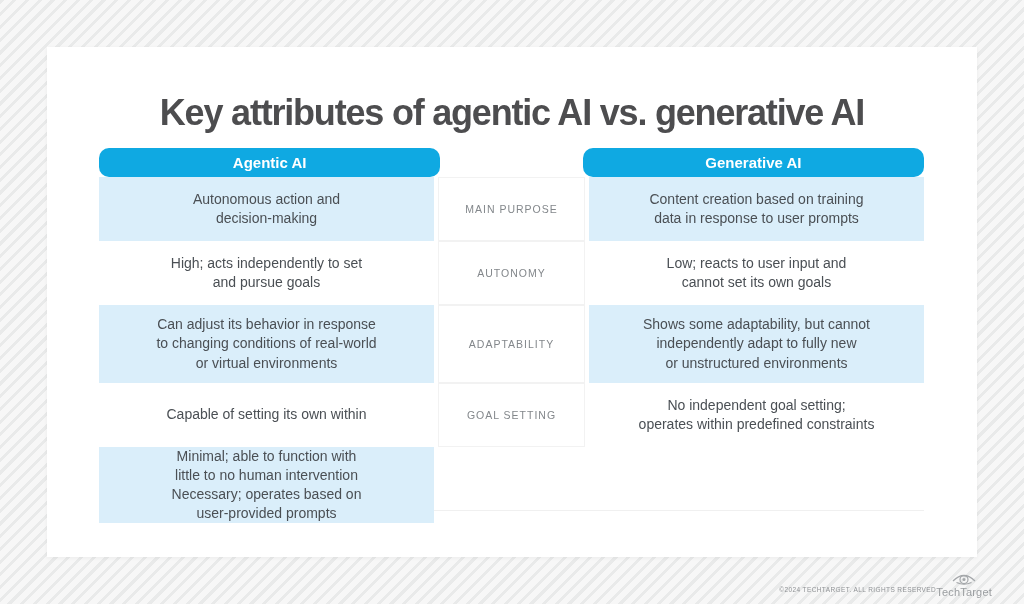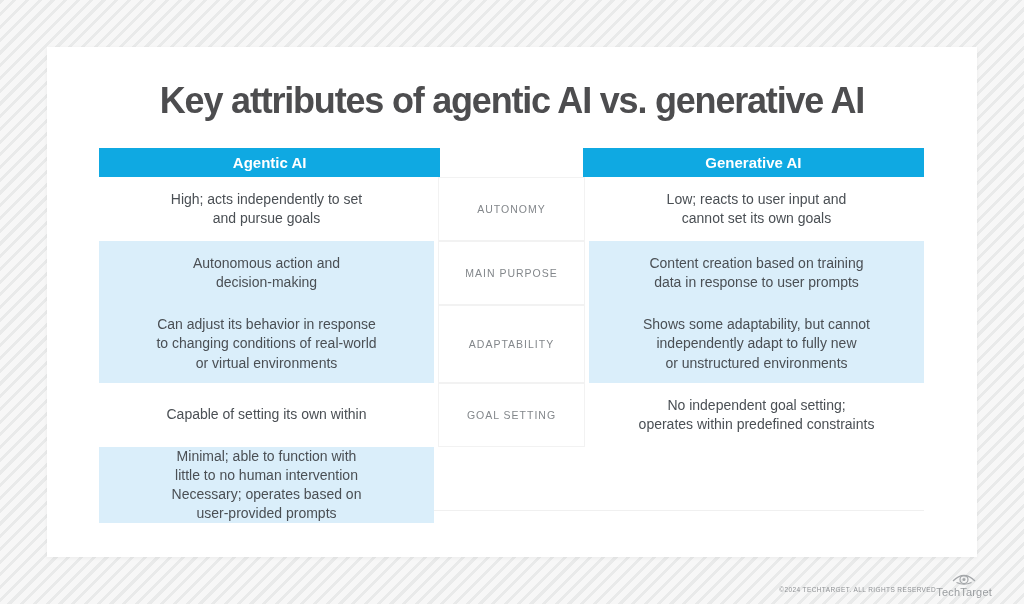--- a/index.html
+++ b/index.html
@@ -6,34 +6,34 @@
   body{
     width:1024px;height:604px;position:relative;overflow:hidden;
     font-family:"Liberation Sans",sans-serif;
     background:repeating-linear-gradient(135deg,#e9eaea 0px,#e9eaea 3px,#f7f7f7 3px,#f7f7f7 9px);
   }
   .card{
     position:absolute;left:47px;top:47px;width:930px;height:510px;
     background:#ffffff;box-shadow:0 1px 4px rgba(0,0,0,0.05);
   }
   .title{
-    position:absolute;top:30px;left:0;right:0;margin:4px;
+    position:absolute;top:30px;left:0;right:0;margin:16px;
     text-align:center;font-size:36px;font-weight:bold;letter-spacing:-1.2px;
     color:var(--title-gray,#4d4d4f);line-height:1.1;
   }
   .table{
     position:absolute;left:52px;top:101px;width:825px;
     box-shadow:0 1px 0 #f0f0f0;
   }
   .trow{display:flex;width:825px;}
   .hrow{height:29px;}
   .hcell{
     width:371px;background:var(--header-blue,#0fa9e2);color:#ffffff;
     font-weight:bold;font-size:15px;
-    display:flex;align-items:center;justify-content:center;
+    display:flex;align-items:center;justify-content:center;border-radius:10px;
   }
   .hmid{width:155px;background:transparent;}
   .c-side{
     width:335px;display:flex;align-items:center;justify-content:center;
     text-align:center;white-space:pre-line;
     font-size:14px;line-height:1.36;color:var(--cell-text,#4a4f54);
     background:#ffffff;
   }
   .alt .c-side{background:var(--row-light-blue,#daeefa);}
   .c-mid{
@@ -68,38 +68,38 @@
   <h1 class="title">Key attributes of agentic AI vs. generative AI</h1>
 
   <div class="table">
 
     <div class="trow hrow">
       <div class="hcell">Agentic AI</div>
       <div class="hmid"></div>
       <div class="hcell">Generative AI</div>
     </div>
 
+    <div class="trow h64 alt">
+      <div class="c-side">Autonomous action and
+decision-making</div>
+      <div class="c-mid">
+        <div class="mid-label">MAIN PURPOSE</div>
+      </div>
+      <div class="c-side">Content creation based on training
+data in response to user prompts</div>
+    </div>
+
     <div class="trow h64">
       <div class="c-side">High; acts independently to set
 and pursue goals</div>
       <div class="c-mid">
         <div class="mid-label">AUTONOMY</div>
       </div>
       <div class="c-side">Low; reacts to user input and
 cannot set its own goals</div>
-    </div>
-
-    <div class="trow h64 alt">
-      <div class="c-side">Autonomous action and
-decision-making</div>
-      <div class="c-mid">
-        <div class="mid-label">MAIN PURPOSE</div>
-      </div>
-      <div class="c-side">Content creation based on training
-data in response to user prompts</div>
     </div>
 
     <div class="trow h78 alt">
       <div class="c-side">Can adjust its behavior in response
 to changing conditions of real-world
 or virtual environments</div>
       <div class="c-mid">
         <div class="mid-label">ADAPTABILITY</div>
       </div>
       <div class="c-side">Shows some adaptability, but cannot

